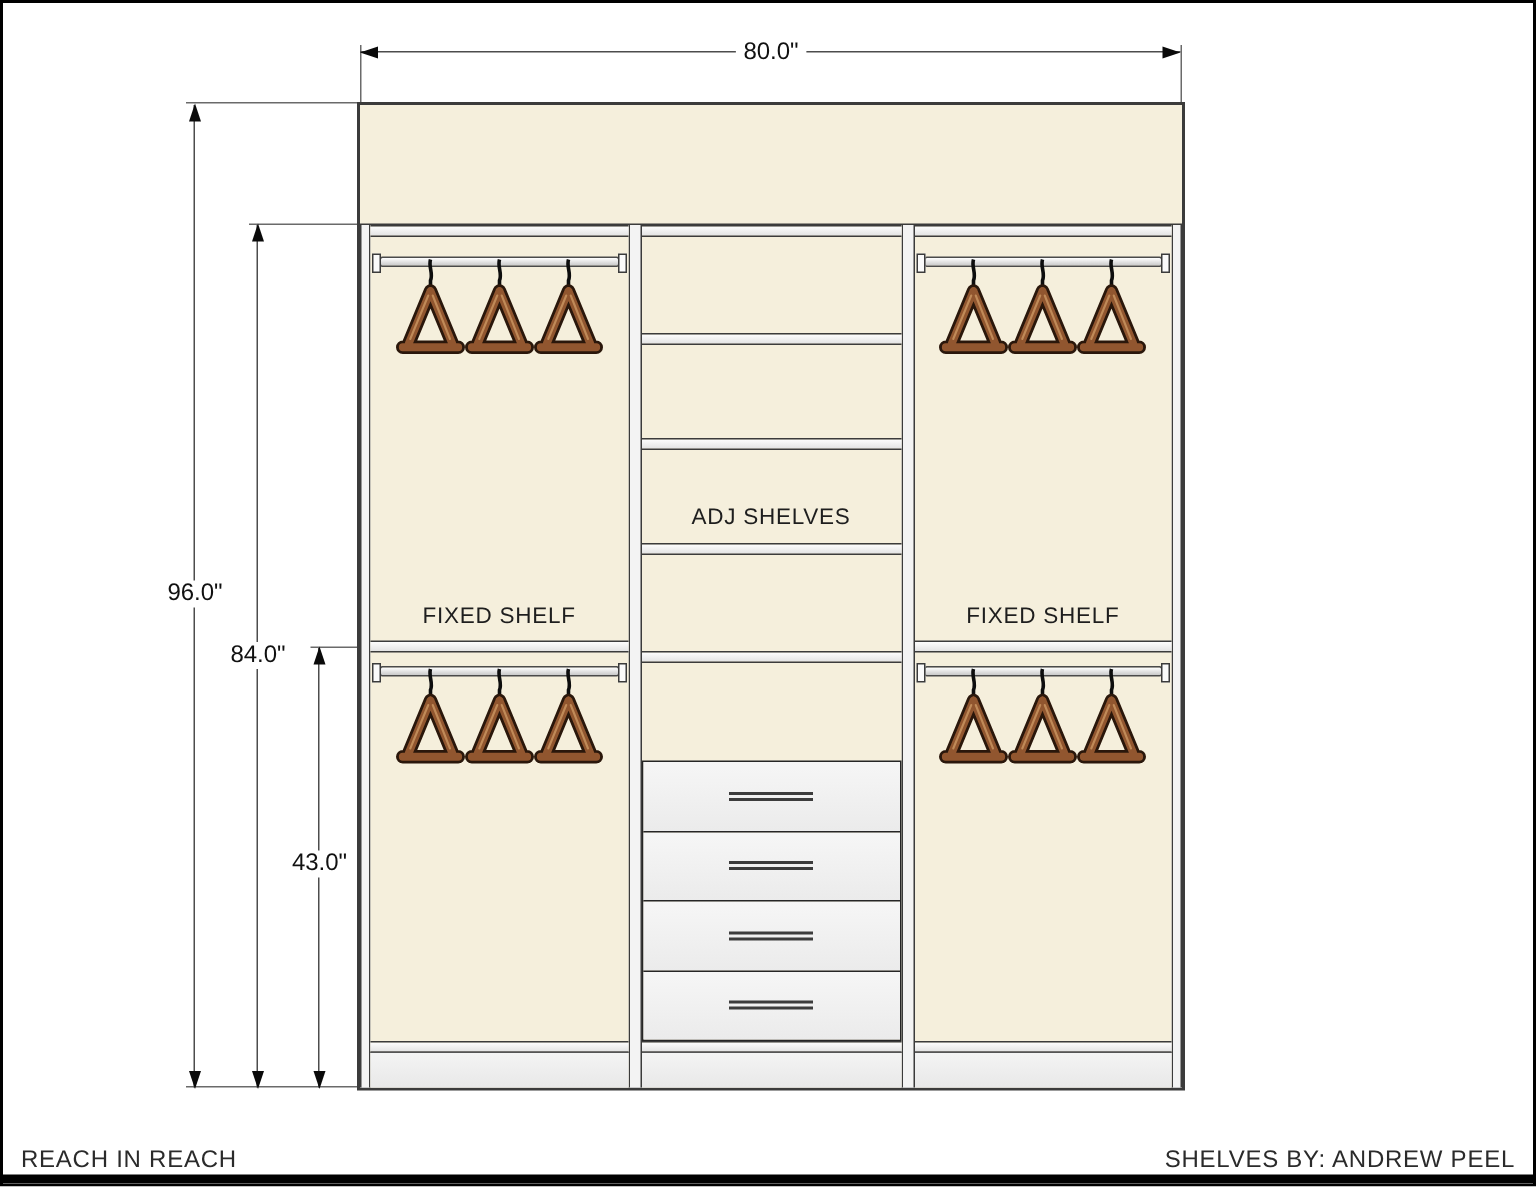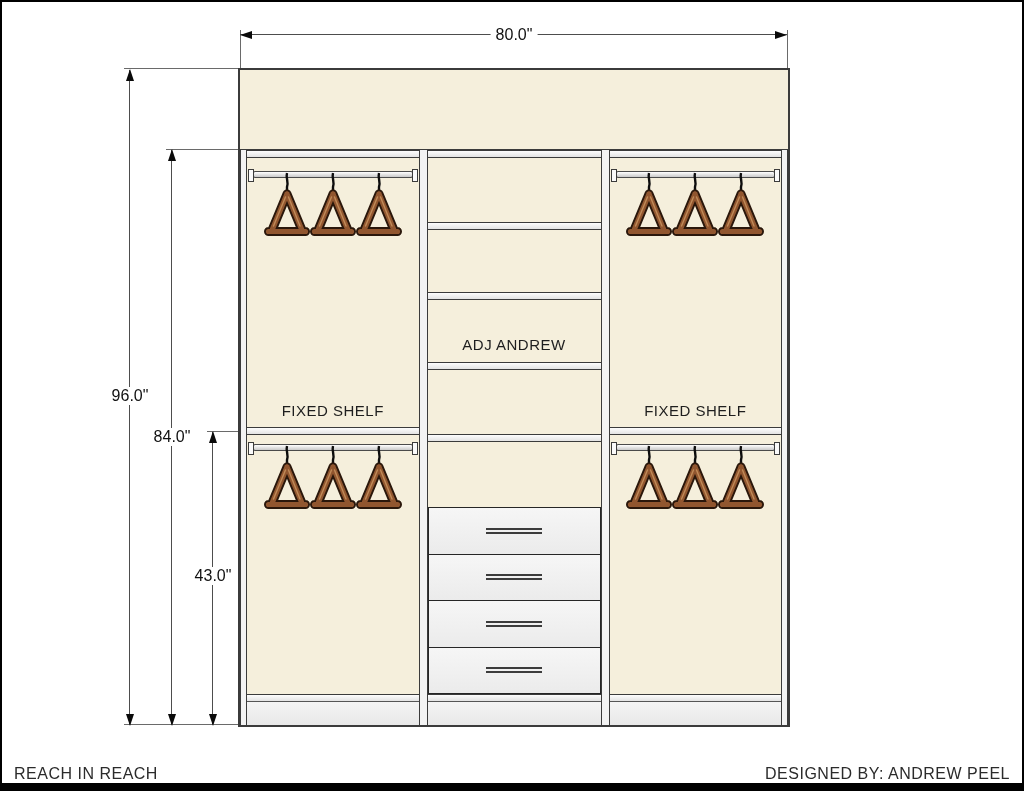--- a/index.html
+++ b/index.html
@@ -122,21 +122,21 @@
         <div class="hshelf bottom-shelf"></div>
         <div class="toe-kick"></div>
       </div>
 
       <div class="divider"></div>
 
       <div class="section middle">
         <div class="hshelf top-shelf"></div>
         <div class="hshelf mid-shelf1"></div>
         <div class="hshelf mid-shelf2"></div>
-        <div class="shelf-label label-adj">ADJ ANDREW</div>
+        <div class="shelf-label label-adj">ADJ SHELVES</div>
         <div class="hshelf mid-shelf3"></div>
         <div class="hshelf mid-shelf4"></div>
         <div id="drawer-bank">
             <div class="drawer">
               <div class="drawer-handle"></div>
             </div>
             <div class="drawer">
               <div class="drawer-handle"></div>
             </div>
             <div class="drawer">
@@ -236,15 +236,15 @@
   <div class="dim-label" style="left:170px;top:435px;">84.0"</div>
 
   <div class="ext-line-h" style="left:205px;top:429px;width:31px;"></div>
   <div class="dim-line-v" style="left:210px;top:430px;height:293px;">
     <span class="arr arr-up"></span>
     <span class="arr arr-down"></span>
   </div>
   <div class="dim-label" style="left:211px;top:574px;">43.0"</div>
 
   <div id="footer-title">REACH IN REACH</div>
-  <div id="footer-credit">DESIGNED BY: ANDREW PEEL</div>
+  <div id="footer-credit">SHELVES BY: ANDREW PEEL</div>
   <div id="footer-bar"></div>
 </div>
 
 </body></html>

